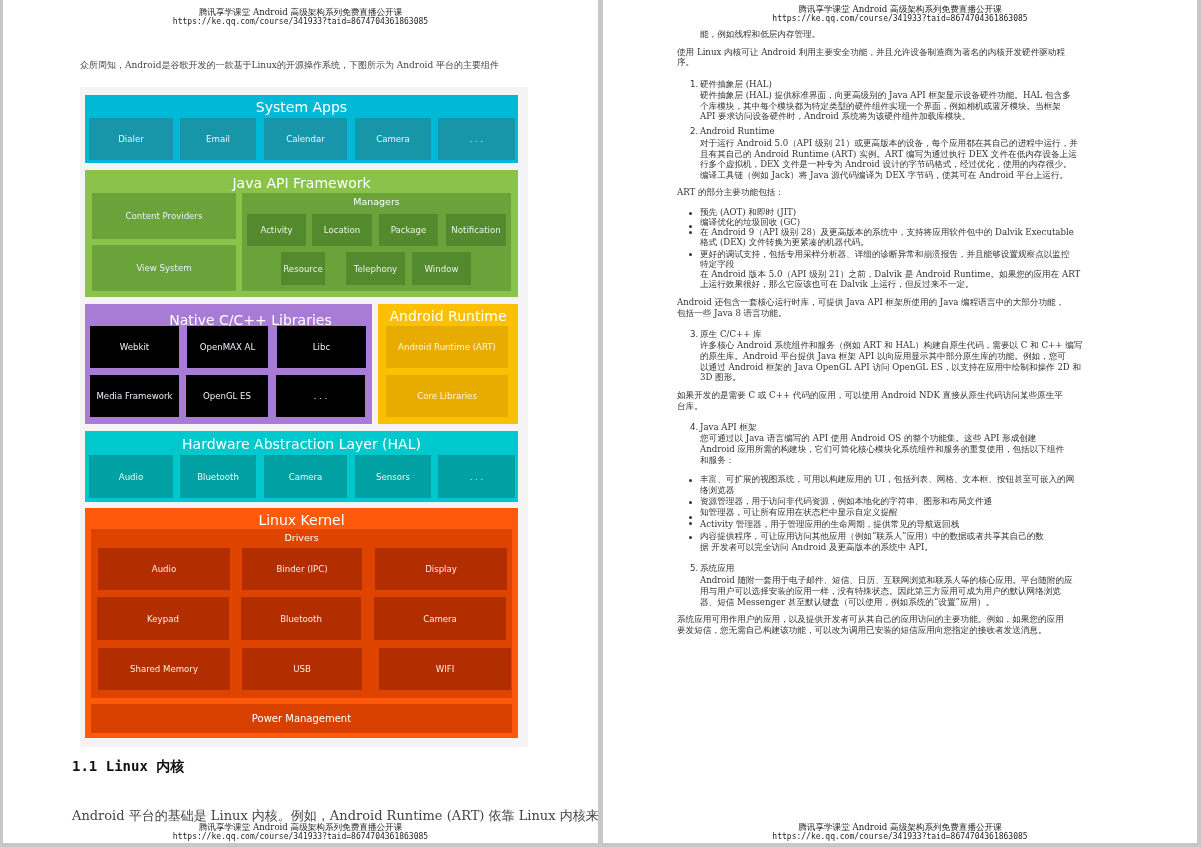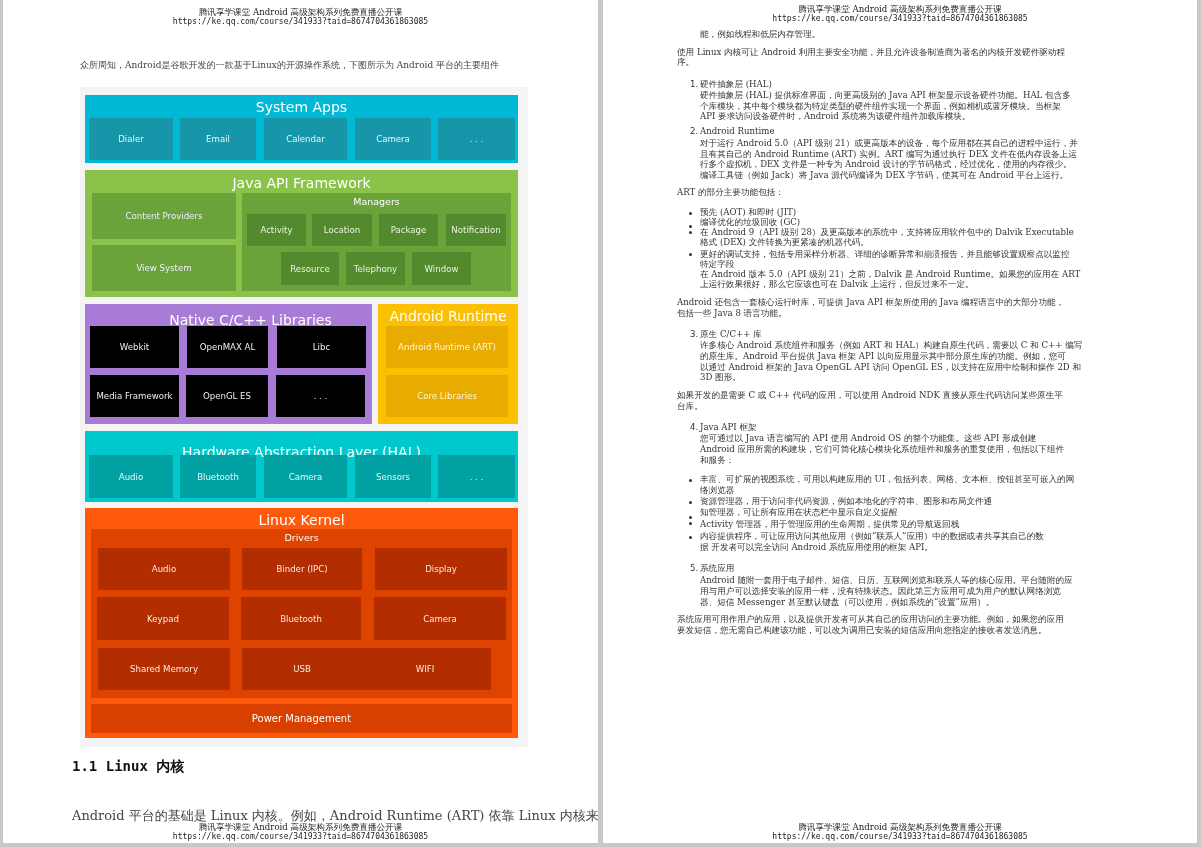--- a/index.html
+++ b/index.html
@@ -71,21 +71,21 @@
     <div class="layer javaapi">
       <div class="layer-title" style="top:5px;">Java API Framework</div>
       <div class="sub box" style="left:7px;top:23px;width:144px;height:46px;">Content Providers</div>
       <div class="sub box" style="left:7px;top:75px;width:144px;height:46px;">View System</div>
       <div class="sub" style="left:157px;top:23px;width:269px;height:98px;">
         <div class="layer-title" style="top:3px;font-size:9.5px;">Managers</div>
         <div class="mgr" style="left:5px;top:21px;width:59px;height:32px;">Activity</div>
         <div class="mgr" style="left:70px;top:21px;width:60px;height:32px;">Location</div>
         <div class="mgr" style="left:137px;top:21px;width:59px;height:32px;">Package</div>
         <div class="mgr" style="left:204px;top:21px;width:60px;height:32px;">Notification</div>
-        <div class="mgr" style="left:39px;top:59px;width:58px;height:33px;">Resource</div>
+        <div class="mgr" style="left:39px;top:59px;width:44px;height:33px;">Resource</div>
         <div class="mgr" style="left:104px;top:59px;width:59px;height:33px;">Telephony</div>
         <div class="mgr" style="left:170px;top:59px;width:59px;height:33px;">Window</div>
       </div>
     </div>
 
     <div class="layer native">
       <div class="layer-title" style="top:8px;padding-left:44px;">Native C/C++ Libraries</div>
       <div class="box" style="left:5px;top:22px;width:89px;height:42px;">Webkit</div>
       <div class="box" style="left:102px;top:22px;width:81px;height:42px;">OpenMAX AL</div>
       <div class="box" style="left:192px;top:22px;width:89px;height:42px;">Libc</div>
@@ -94,41 +94,41 @@
       <div class="box" style="left:191px;top:71px;width:89px;height:42px;">. . .</div>
     </div>
 
     <div class="layer art">
       <div class="layer-title" style="top:4px;">Android Runtime</div>
       <div class="box" style="left:8px;top:22px;width:122px;height:42px;">Android Runtime (ART)</div>
       <div class="box" style="left:8px;top:71px;width:122px;height:42px;">Core Libraries</div>
     </div>
 
     <div class="layer hal">
-      <div class="layer-title" style="top:13px;">Hardware Abstraction Layer (HAL)</div>
+      <div class="layer-title" style="top:5px;">Hardware Abstraction Layer (HAL)</div>
       <div class="box" style="left:4px;width:84px;">Audio</div>
       <div class="box" style="left:95px;width:76px;">Bluetooth</div>
       <div class="box" style="left:179px;width:83px;">Camera</div>
       <div class="box" style="left:270px;width:76px;">Sensors</div>
       <div class="box" style="left:353px;width:77px;">. . .</div>
     </div>
 
     <div class="layer kernel">
       <div class="layer-title" style="top:4px;">Linux Kernel</div>
       <div class="drivers">
         <div class="layer-title" style="top:3px;font-size:9.5px;">Drivers</div>
         <div class="box" style="left:7px;top:19px;width:132px;height:42px;">Audio</div>
         <div class="box" style="left:284px;top:19px;width:132px;height:42px;">Display</div>
         <div class="box" style="left:151px;top:19px;width:120px;height:42px;">Binder (IPC)</div>
         <div class="box" style="left:6px;top:68px;width:132px;height:43px;">Keypad</div>
         <div class="box" style="left:150px;top:68px;width:120px;height:43px;">Bluetooth</div>
         <div class="box" style="left:283px;top:68px;width:132px;height:43px;">Camera</div>
         <div class="box" style="left:7px;top:119px;width:132px;height:42px;">Shared Memory</div>
         <div class="box" style="left:151px;top:119px;width:120px;height:42px;">USB</div>
-        <div class="box" style="left:268px;top:119px;width:132px;height:42px;">WIFI</div>
+        <div class="box" style="left:288px;top:119px;width:132px;height:42px;">WIFI</div>
       </div>
       <div class="power">Power Management</div>
     </div>
   </div>
 
   <div class="h11">1.1 Linux 内核</div>
   <div class="p1last">Android 平台的基础是 Linux 内核。例如，Android Runtime (ART) 依靠 Linux 内核来执行底层功</div>
 
   <div class="hdr" style="top:822px;">
     <span>腾讯享学课堂 Android 高级架构系列免费直播公开课</span>
@@ -197,21 +197,21 @@
   <div class="t" style="left:97px;top:474px;">丰富、可扩展的视图系统，可用以构建应用的  UI，包括列表、网格、文本框、按钮甚至可嵌入的网</div>
   <div class="t" style="left:97px;top:485px;">络浏览器</div>
   <div class="bul" style="left:86px;top:501px;"></div>
   <div class="t" style="left:97px;top:496px;">资源管理器，用于访问非代码资源，例如本地化的字符串、图形和布局文件通</div>
   <div class="t" style="left:97px;top:507px;">知管理器，可让所有应用在状态栏中显示自定义提醒</div>
   <div class="bul" style="left:86px;top:516px;"></div>
   <div class="bul" style="left:86px;top:522px;"></div>
   <div class="t" style="left:97px;top:519px;">Activity 管理器，用于管理应用的生命周期，提供常见的导航返回栈</div>
   <div class="bul" style="left:86px;top:536px;"></div>
   <div class="t" style="left:97px;top:531px;">内容提供程序，可让应用访问其他应用（例如“联系人”应用）中的数据或者共享其自己的数</div>
-  <div class="t" style="left:97px;top:542px;">据 开发者可以完全访问 Android 系统应用使用的框架 API。</div>
+  <div class="t" style="left:97px;top:542px;">据 开发者可以完全访问 Android 及更高版本的系统中 API。</div>
 
   <div class="num" style="left:87px;top:563px;">5.</div>
   <div class="t" style="left:97px;top:563px;">系统应用</div>
   <div class="t" style="left:97px;top:575px;">Android  随附一套用于电子邮件、短信、日历、互联网浏览和联系人等的核心应用。平台随附的应</div>
   <div class="t" style="left:97px;top:586px;">用与用户可以选择安装的应用一样，没有特殊状态。因此第三方应用可成为用户的默认网络浏览</div>
   <div class="t" style="left:97px;top:597px;">器、短信 Messenger 甚至默认键盘（可以使用，例如系统的“设置”应用）。</div>
 
   <div class="t" style="left:74px;top:614px;">系统应用可用作用户的应用，以及提供开发者可从其自己的应用访问的主要功能。例如，如果您的应用</div>
   <div class="t" style="left:74px;top:625px;">要发短信，您无需自己构建该功能，可以改为调用已安装的短信应用向您指定的接收者发送消息。</div>
 

